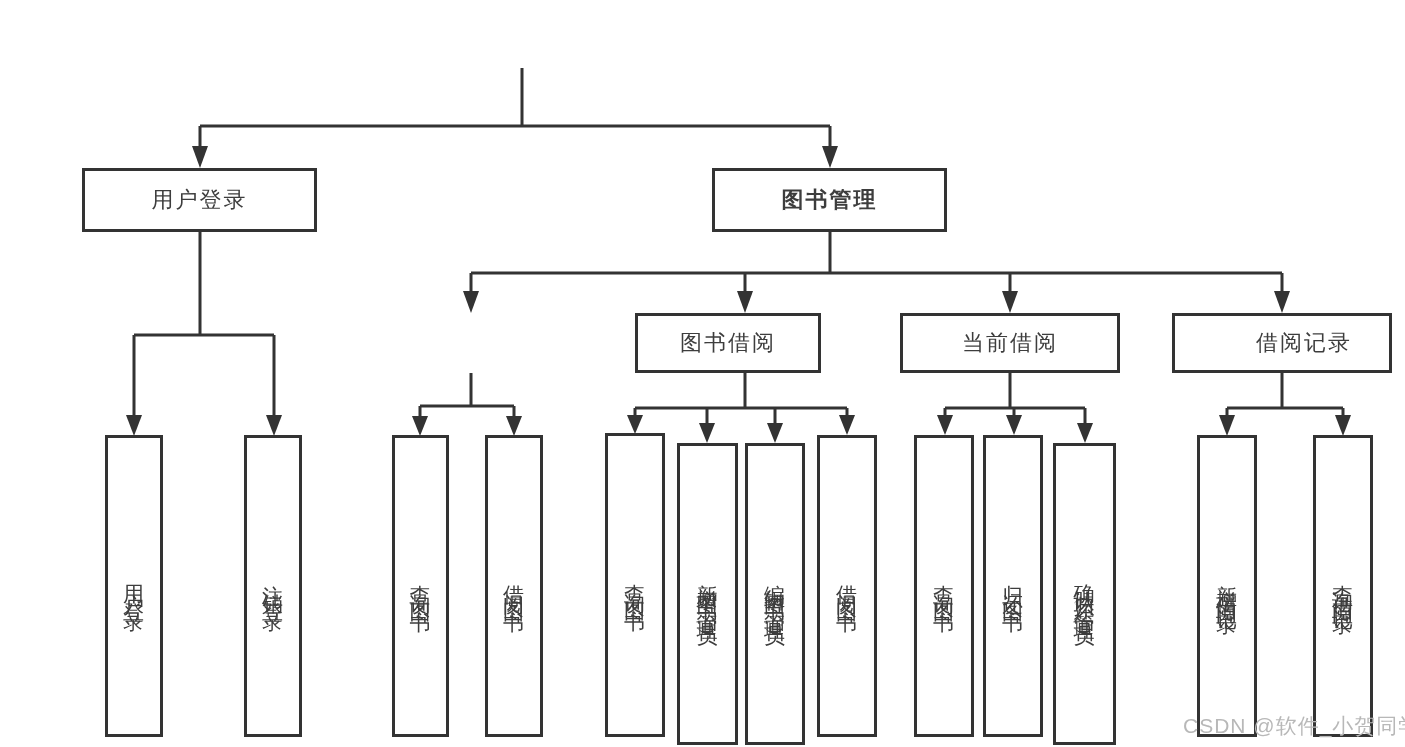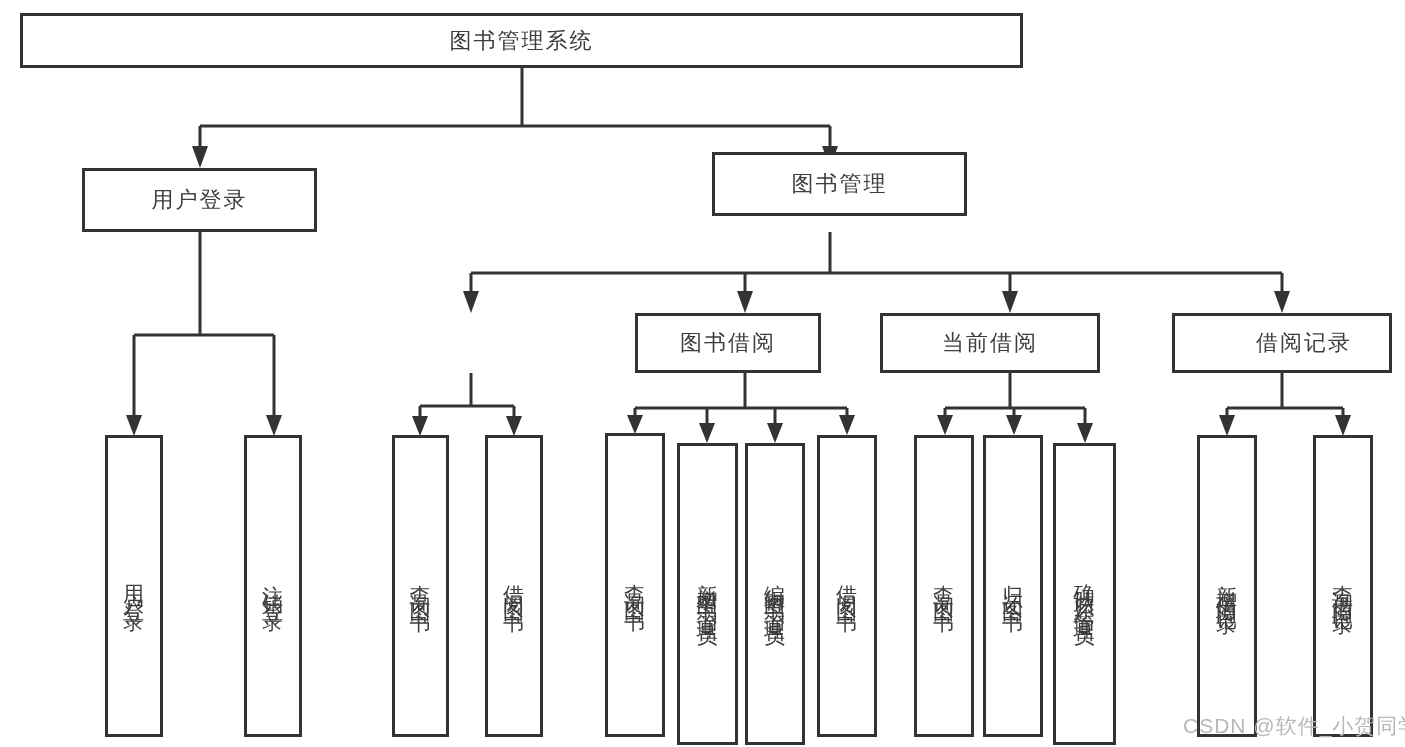--- a/index.html
+++ b/index.html
@@ -34,24 +34,24 @@
     text-orientation:mixed;
     font-size:21px;
     letter-spacing:9px;
     line-height:1;
     white-space:nowrap;
   }
   .leaf.long .lbl{letter-spacing:6px;}
   
   #n-root{left:20px;top:13px;width:1003px;height:55px;}
   #n-l1-0{left:82px;top:168px;width:235px;height:64px;}
-  #n-l1-1{left:712px;top:152px;width:255px;height:64px;}
+  #n-l1-1{left:712px;top:168px;width:235px;height:64px;font-weight:bold;}
   #n-l2-0{left:361px;top:313px;width:220px;height:60px;}
   #n-l2-1{left:635px;top:313px;width:186px;height:60px;}
-  #n-l2-2{left:880px;top:313px;width:220px;height:60px;}
+  #n-l2-2{left:900px;top:313px;width:220px;height:60px;}
   #n-l2-3{left:1172px;top:313px;width:220px;height:60px;padding-left:44px;}
   
   #leaf-0{left:105px;top:435px;width:58px;height:302px;}
   #leaf-1{left:244px;top:435px;width:58px;height:302px;}
   #leaf-2{left:392px;top:435px;width:57px;height:302px;}
   #leaf-3{left:485px;top:435px;width:58px;height:302px;}
   #leaf-4{left:605px;top:433px;width:60px;height:304px;}
   #leaf-5{left:677px;top:443px;width:61px;height:302px;}
   #leaf-6{left:745px;top:443px;width:60px;height:302px;}
   #leaf-7{left:817px;top:435px;width:60px;height:302px;}
@@ -108,23 +108,20 @@
       <polygon points="767,423 783,423 775,443"></polygon>
       <polygon points="839,415 855,415 847,435"></polygon>
       <polygon points="937,415 953,415 945,435"></polygon>
       <polygon points="1006,415 1022,415 1014,435"></polygon>
       <polygon points="1077,423 1093,423 1085,443"></polygon>
       <polygon points="1219,415 1235,415 1227,436"></polygon>
       <polygon points="1335,415 1351,415 1343,436"></polygon>
     </g>
   </svg>
 
-  <div class="node" id="n-root">
-    <span class="lbl">图书管理系统</span>
-  </div>
 
   <div class="node" id="n-l1-0">
     <span class="lbl">用户登录</span>
   </div>
   <div class="node" id="n-l1-1">
     <span class="lbl">图书管理</span>
   </div>
 
   <div class="node" id="n-l2-1">
     <span class="lbl">图书借阅</span>

